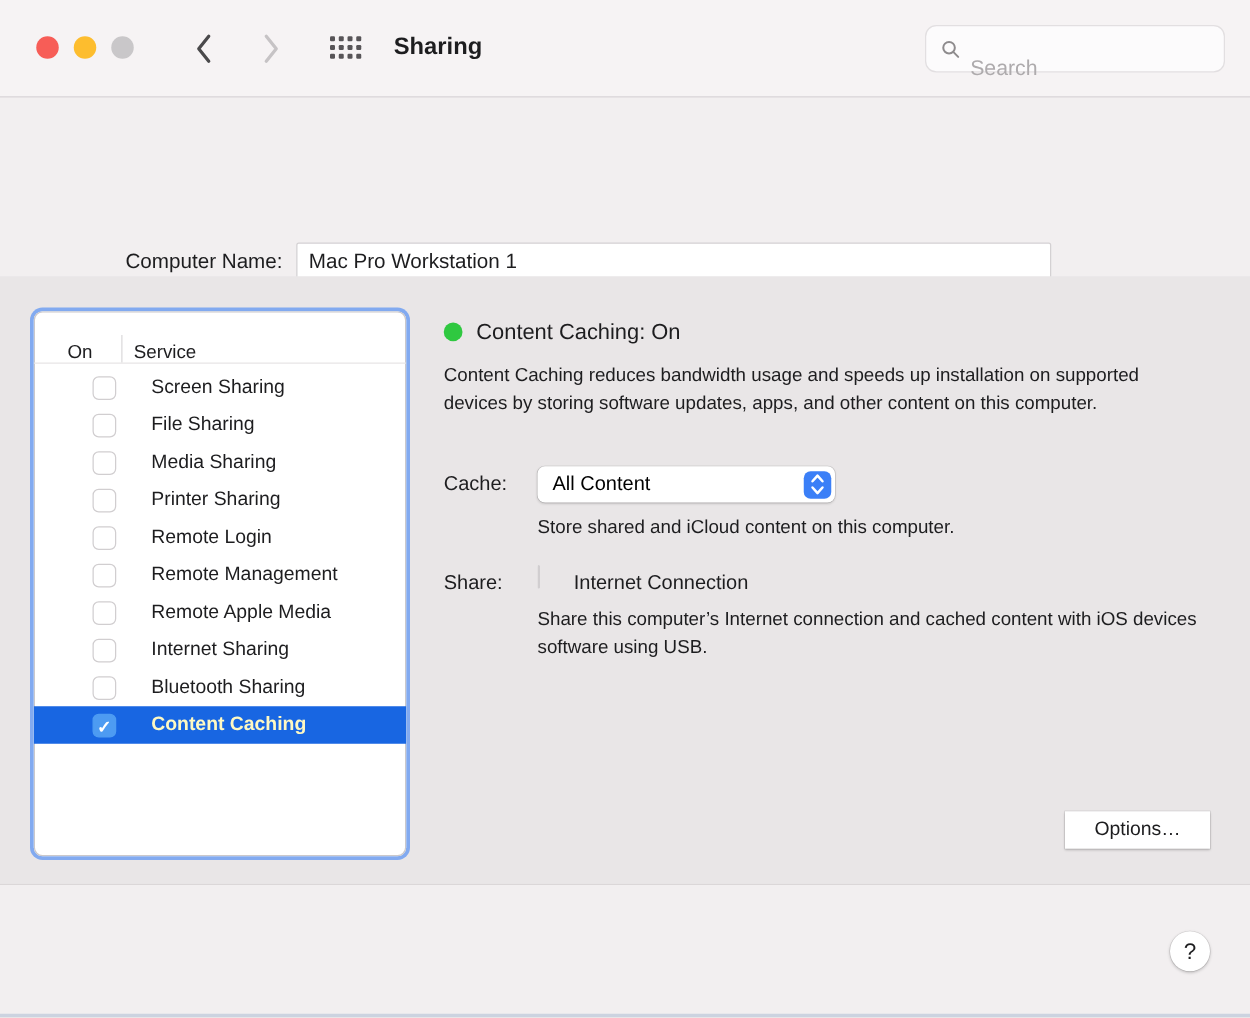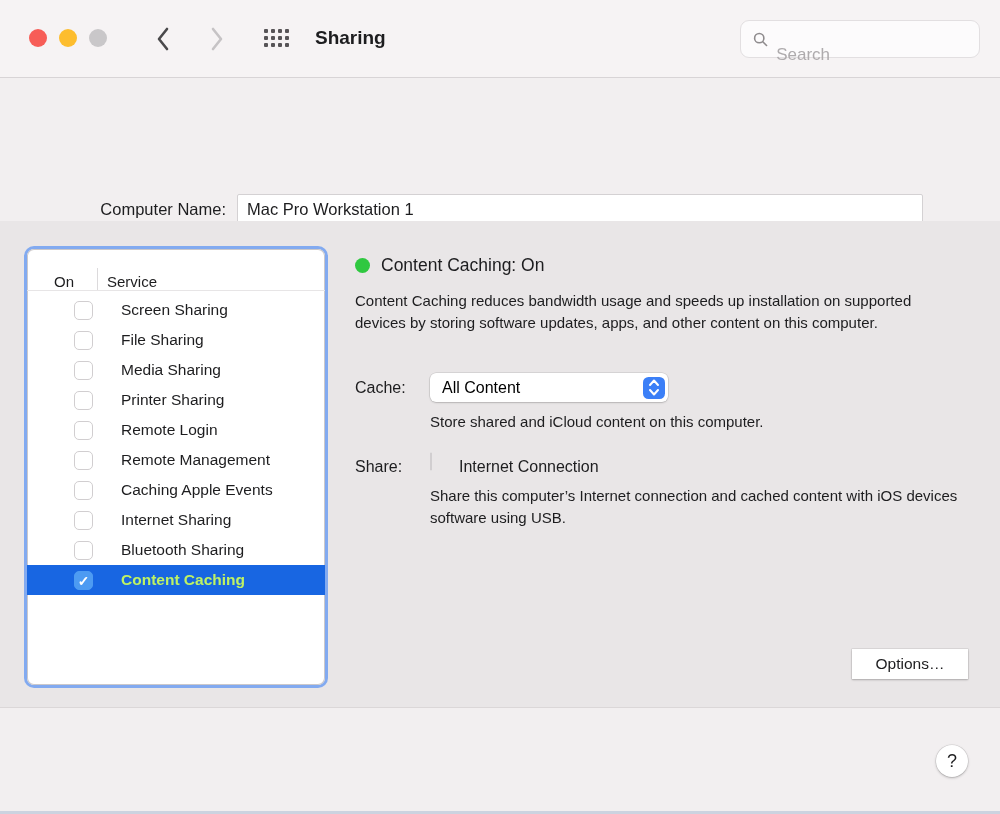--- a/index.html
+++ b/index.html
@@ -28,21 +28,21 @@
                background:#fcfbfc; border:1px solid #e2dfe1; border-radius:9px;
                display:flex; align-items:center; padding:0 12px; gap:8px; }
   .searchbox input { border:none; outline:none; background:transparent; font-size:17px;
                      width:100%; font-family:inherit; color:#1d1d1f;margin-top:32px; }
   .searchbox input::placeholder { color:#aeabad; }
 
   
   .name-section { position:absolute; top:79px; left:0; width:100%; height:142px; background:#f2eff0; }
   .cn-label { position:absolute; top:121px; left:0; width:226px; text-align:right;
               font-size:16.5px; font-weight:500; }
-  .cn-input { position:absolute; top:115px; left:237px; width:686px; height:31px;
+  .cn-input { position:absolute; top:115px; left:237px; width:604px; height:31px;
               background:#fff; border:1px solid #d4d1d3; border-radius:2px;
               font-size:16.5px; padding:0 9px; font-family:inherit; color:#1d1d1f; outline:none; }
   .cn-desc { position:absolute; top:157px; left:237px; width:600px; font-size:14.8px; line-height:21px; }
   .push-btn { background:#fff; border:none; border-radius:0; font-family:inherit;
               font-size:15px; color:#1d1d1f; text-align:center;
               box-shadow:0 0 0 0.5px rgba(0,0,0,0.12), 0 1px 2px rgba(0,0,0,0.22); }
   .edit-btn { position:absolute; top:160px; left:845px; width:80px; height:30px; }
 
   
   .main-section { position:absolute; top:221px; left:0; width:100%; height:486px; background:#e9e6e7; }
@@ -51,21 +51,21 @@
                  background:#fff; border-radius:7px;
                  box-shadow:0 0 0 3px var(--focus-ring), inset 0 0 0 1px #cbc8ca; overflow:hidden; }
   .svc-header { display:flex; align-items:flex-end; height:41px; font-size:15px; }
   .svc-header .col-on { width:70px; text-align:center; padding-left:4px; }
   .svc-header .col-div { width:1px; height:22px; background:#dcdadc; }
   .svc-header .col-service { padding-left:9px; }
   .svc-rows { border-top:1px solid #e7e5e6; padding-top:4px; }
   .svc-row { display:flex; align-items:center; height:30px; padding-left:47px; cursor:default; }
   .svc-row .label { margin-left:28px; font-size:15.5px; }
   .svc-row.selected { background:var(--selection-blue); }
-  .svc-row.selected .label { color:#bef264; font-weight:600; }
+  .svc-row.selected .label { color:#fef9c3; font-weight:600; }
   .cbox { width:19px; height:19px; border-radius:5px; background:#fff;
           border:1px solid #d1ced0; flex:0 0 auto; position:relative; }
   .cbox.checked { background:var(--checkbox-blue); border-color:var(--checkbox-blue); }
   .cbox.checked::after { content:"✓"; position:absolute; left:0; top:0; width:100%; height:100%;
           color:#fff; font-size:14px; font-weight:700; line-height:19px; text-align:center; }
 
   
   .detail { position:absolute; top:0; left:355px; width:613px; height:100%; }
   .status-row { position:absolute; top:34px; left:0; display:flex; align-items:center; gap:11px; }
   .status-dot { width:15px; height:15px; border-radius:50%; background:var(--status-green); }
@@ -181,21 +181,21 @@
           <div class="svc-row">
             <span class="cbox"></span>
             <span class="label">Remote Login</span>
           </div>
           <div class="svc-row">
             <span class="cbox"></span>
             <span class="label">Remote Management</span>
           </div>
           <div class="svc-row">
             <span class="cbox"></span>
-            <span class="label">Caching Apple Events</span>
+            <span class="label">Remote Apple Media</span>
           </div>
           <div class="svc-row">
             <span class="cbox"></span>
             <span class="label">Internet Sharing</span>
           </div>
           <div class="svc-row">
             <span class="cbox"></span>
             <span class="label">Bluetooth Sharing</span>
           </div>
           <div class="svc-row selected">

